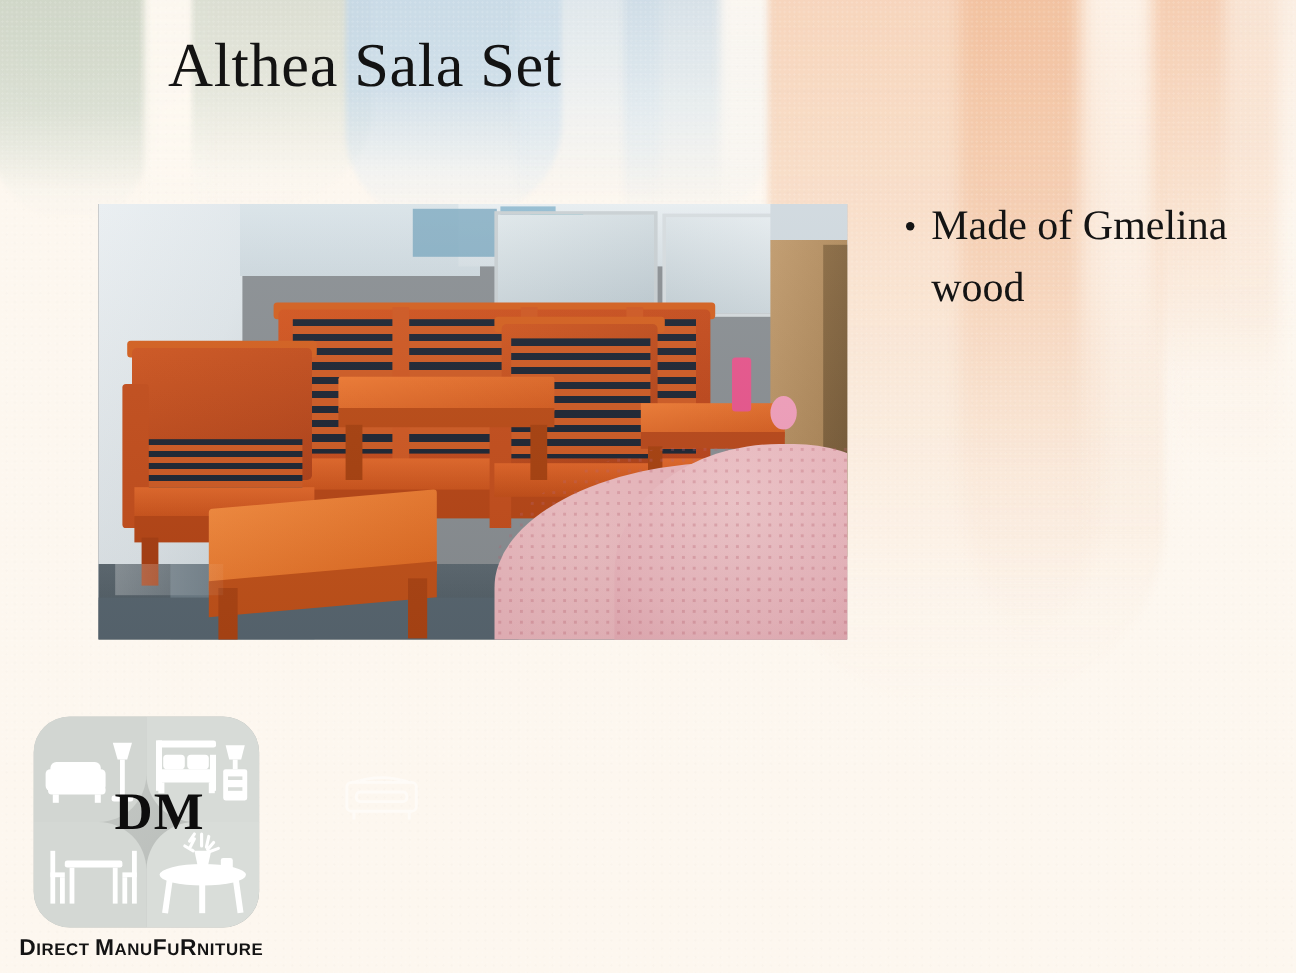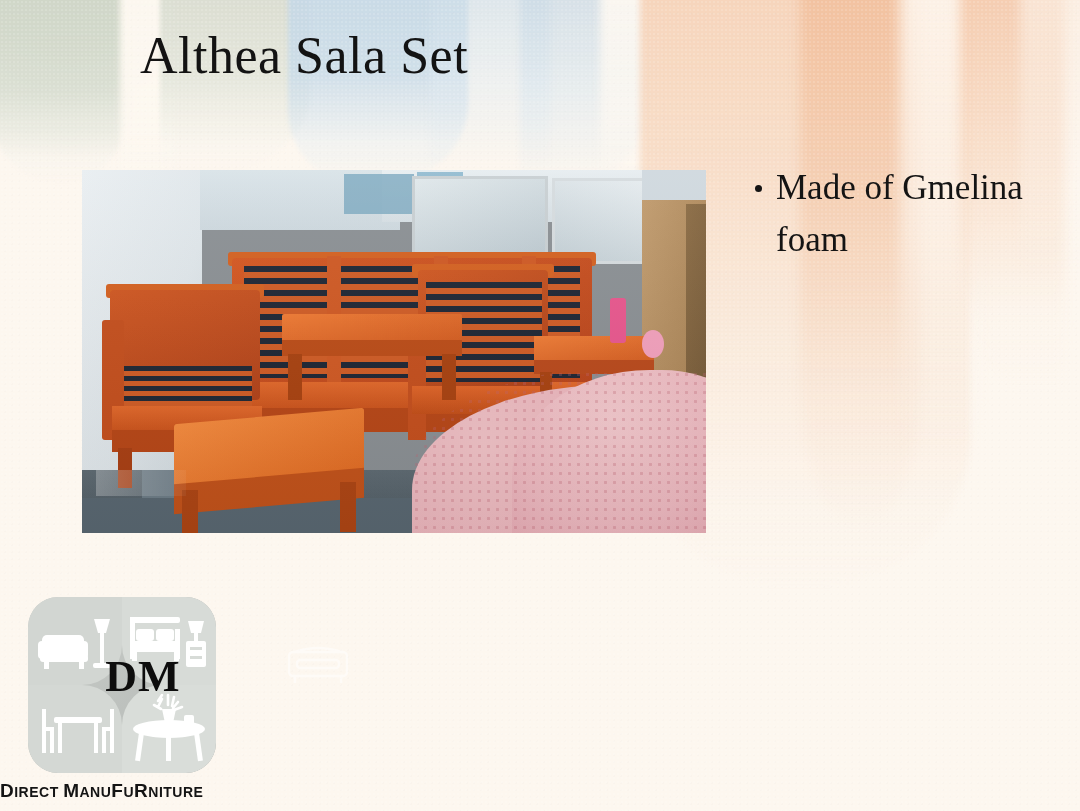--- a/index.html
+++ b/index.html
@@ -243,28 +243,28 @@
     border-radius:30px;overflow:hidden;
     background:linear-gradient(135deg,#c9cdc9 0%,#b4b8b5 100%);
   }
   .logo-q{position:absolute;width:94px;height:88px;background:#d2d6d2;}
   .logo-q.tl{left:0;top:0;border-top-left-radius:30px;border-bottom-right-radius:40px;}
   .logo-q.tr{left:94px;top:0;border-top-right-radius:30px;border-bottom-left-radius:40px;background:#d7dbd7;}
   .logo-q.bl{left:0;top:88px;border-bottom-left-radius:30px;border-top-right-radius:40px;background:#d4d8d4;}
   .logo-q.br{left:94px;top:88px;border-bottom-right-radius:30px;border-top-left-radius:40px;background:#d9ddd9;}
   .logo-icon{position:absolute;}
   .logo-dm{
-    position:absolute;left:10px;top:54px;width:210px;
+    position:absolute;left:0;top:54px;width:210px;
     text-align:center;
     font-family:"Liberation Serif", serif;
     font-weight:700;font-size:44px;color:#0d0d0d;
     letter-spacing:1px;
   }
   .logo-name{
-    position:absolute;left:0;top:780px;width:250px;
+    position:absolute;left:16px;top:780px;width:250px;
     font-family:"Liberation Sans", sans-serif;
     font-weight:700;font-size:19px;color:#141414;
     letter-spacing:.5px;
     white-space:nowrap;
   }
   .logo-name .sc{font-size:14px;}
 </style>
 </head>
 <body>
 
@@ -351,21 +351,21 @@
     <div class="ph pink-cushion2"></div>
     <div class="ph pink-dots"></div>
 
     <div class="ph ph-watermark"></div>
     <div class="ph ph-shade"></div>
   </div>
 
   <div class="bullets">
     <div class="bullet-row">
       <span class="bullet-dot"></span>
-      <span class="bullet-text">Made of Gmelina foam</span>
+      <span class="bullet-text">Made of Gmelina wood</span>
     </div>
   </div>
 
   <svg class="wm-sofa" viewBox="0 0 70 48">
     <g fill="none" stroke="#ffffff" stroke-width="2.4" opacity="0.9">
       <rect x="6" y="14" width="58" height="24" rx="4"></rect>
       <path d="M12 14 q23 -8 46 0"></path>
       <rect x="14" y="22" width="42" height="8" rx="3"></rect>
       <line x1="12" y1="38" x2="12" y2="45"></line>
       <line x1="58" y1="38" x2="58" y2="45"></line>

